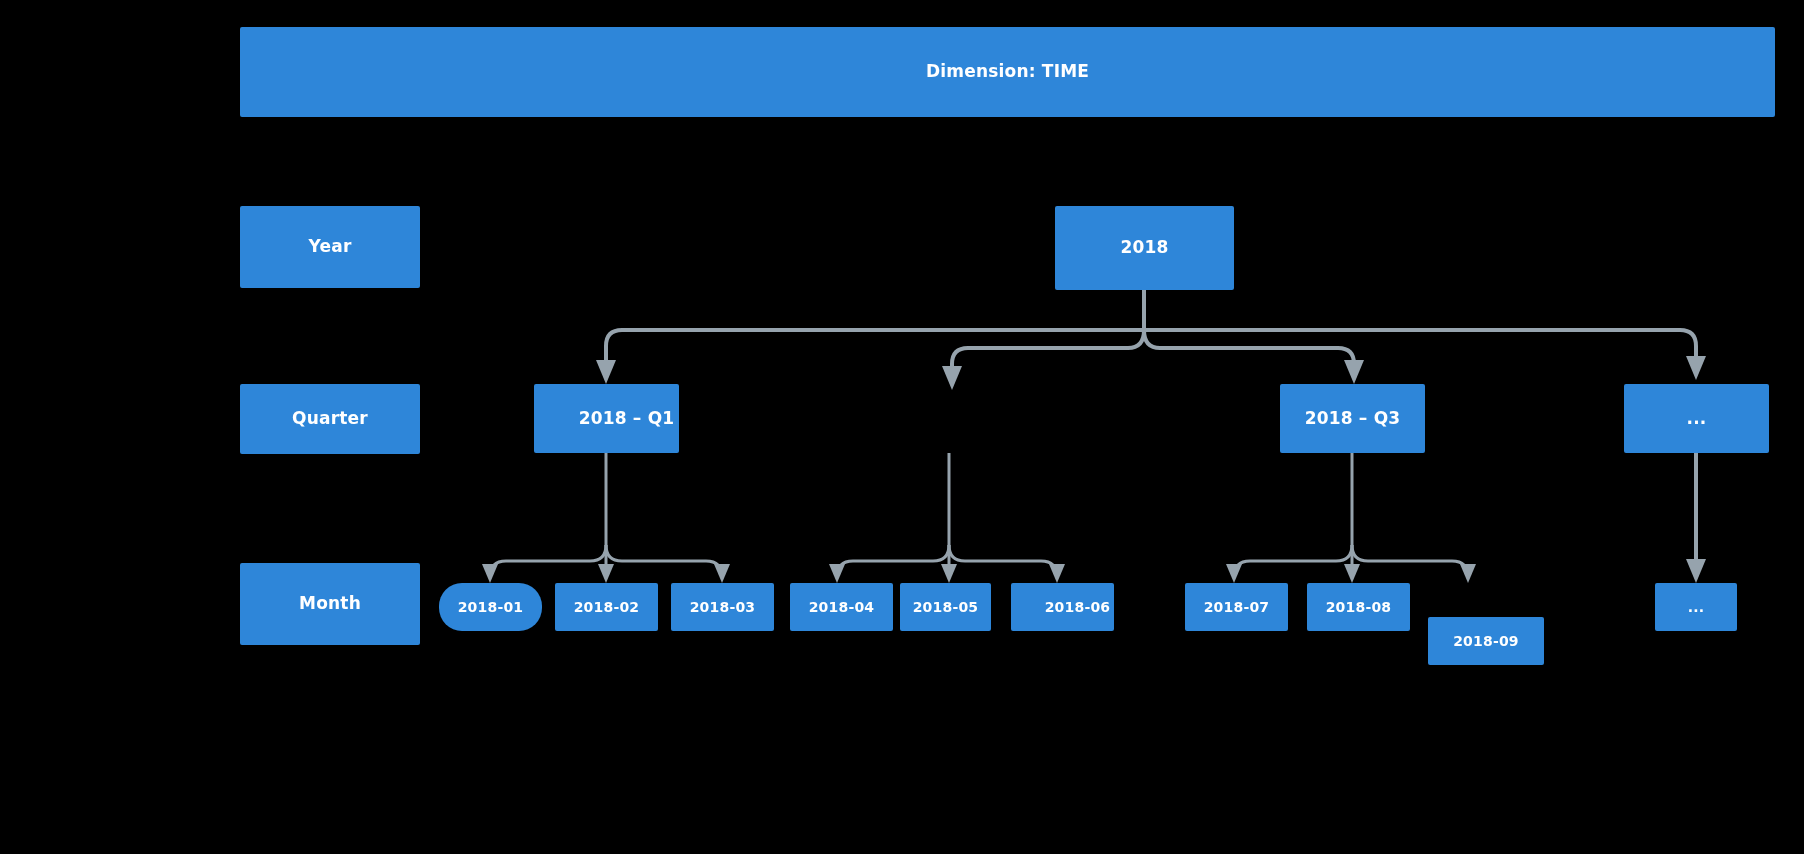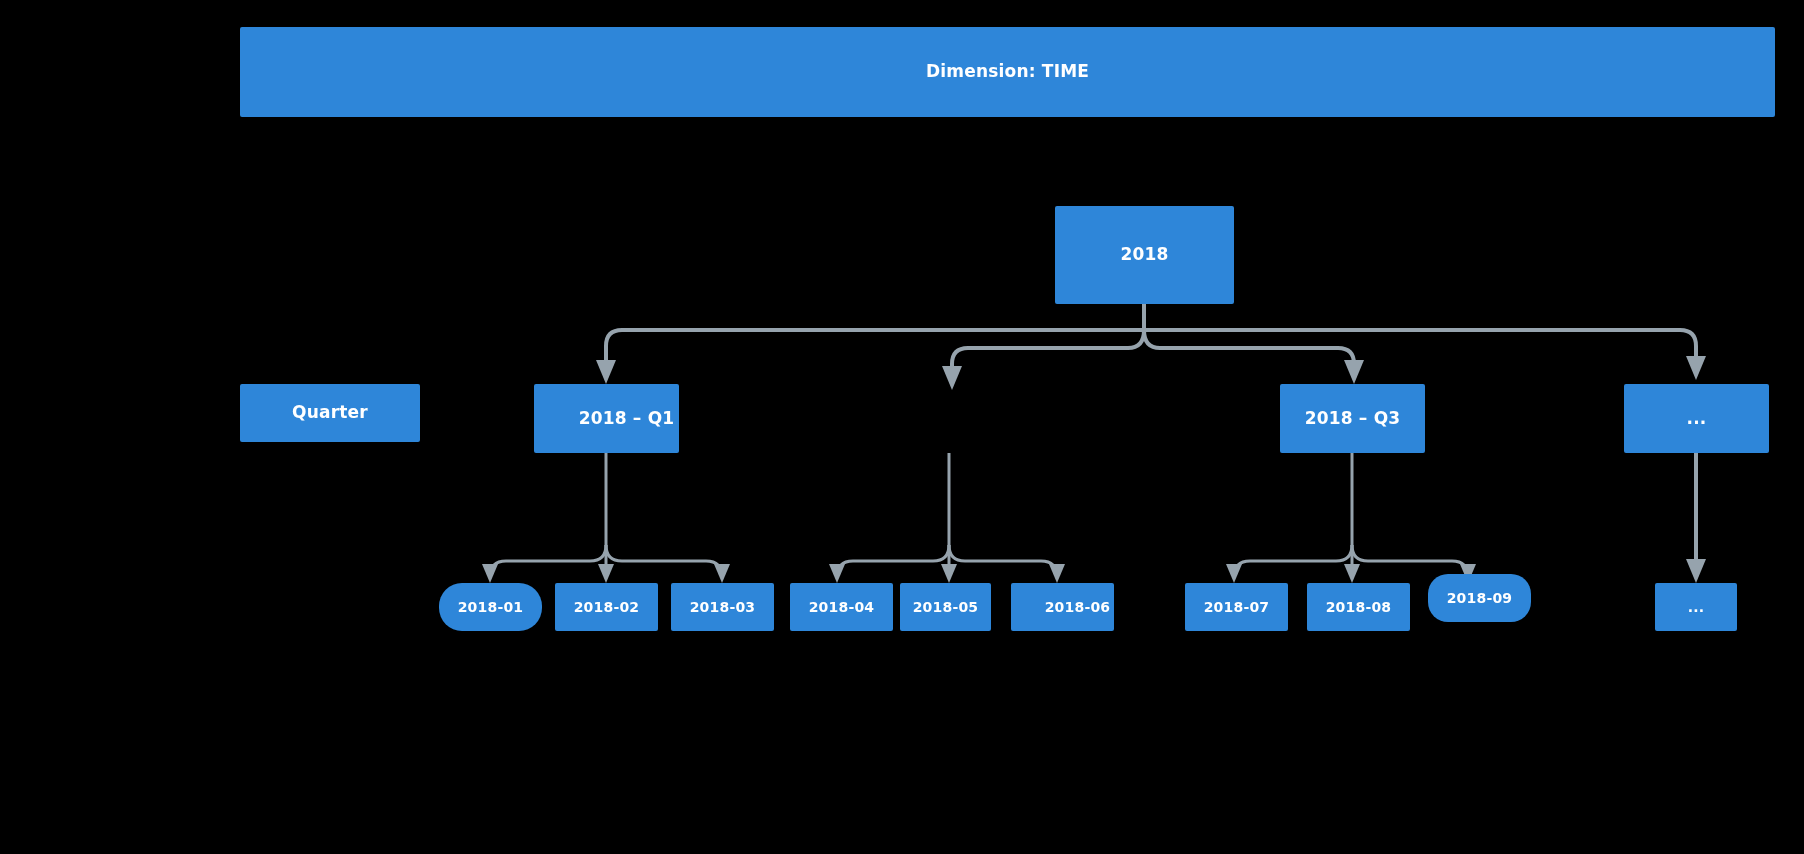--- a/index.html
+++ b/index.html
@@ -122,27 +122,33 @@
     <polygon class="head" points="1468,583 1460,564 1476,564"></polygon>
 
     <path d="M 1696 453 L 1696 570"></path>
     <polygon class="head" points="1696,583 1686,559 1706,559"></polygon>
   </svg>
 
   <div class="node node-header" style="left:240px; top:27px; width:1535px; height:90px;">
     <span>Dimension: TIME</span>
   </div>
 
-
-  <div class="node node-rowlabel" style="left:240px; top:384px; width:180px; height:58px;">
+  <div class="node node-rowlabel" style="left:240px; top:206px; width:180px; height:82px;">
+    <span>Year</span>
+  </div>
+
+  <div class="node node-rowlabel" style="left:240px; top:384px; width:180px; height:70px;">
     <span>Quarter</span>
   </div>
 
-
-  <div class="node node-year" style="left:1055px; top:206px; width:179px; height:98px;justify-content:center;">
+  <div class="node node-rowlabel" style="left:240px; top:563px; width:180px; height:82px;">
+    <span>Month</span>
+  </div>
+
+  <div class="node node-year" style="left:1055px; top:206px; width:179px; height:84px;justify-content:center;">
     <span>2018</span>
   </div>
 
   <div class="node node-quarter" style="left:534px; top:384px; width:145px; height:69px;padding-left:40px;">
     <span>2018 – Q1</span>
   </div>
 
 
   <div class="node node-quarter" style="left:1280px; top:384px; width:145px; height:69px;">
     <span>2018 – Q3</span>
@@ -177,21 +183,21 @@
   </div>
 
   <div class="node node-month" style="left:1185px; top:583px; width:103px; height:48px;">
     <span>2018-07</span>
   </div>
 
   <div class="node node-month" style="left:1307px; top:583px; width:103px; height:48px;text-align:center;">
     <span>2018-08</span>
   </div>
 
-  <div class="node node-month" style="left:1428px; top:574px; width:103px; height:48px;border-radius:20px;">
+  <div class="node node-month" style="left:1428px; top:617px; width:116px; height:48px;">
     <span>2018-09</span>
   </div>
 
   <div class="node node-ellipsis-m" style="left:1655px; top:583px; width:82px; height:48px;">
     <span>...</span>
   </div>
 
 </div>
 
 </body></html>

